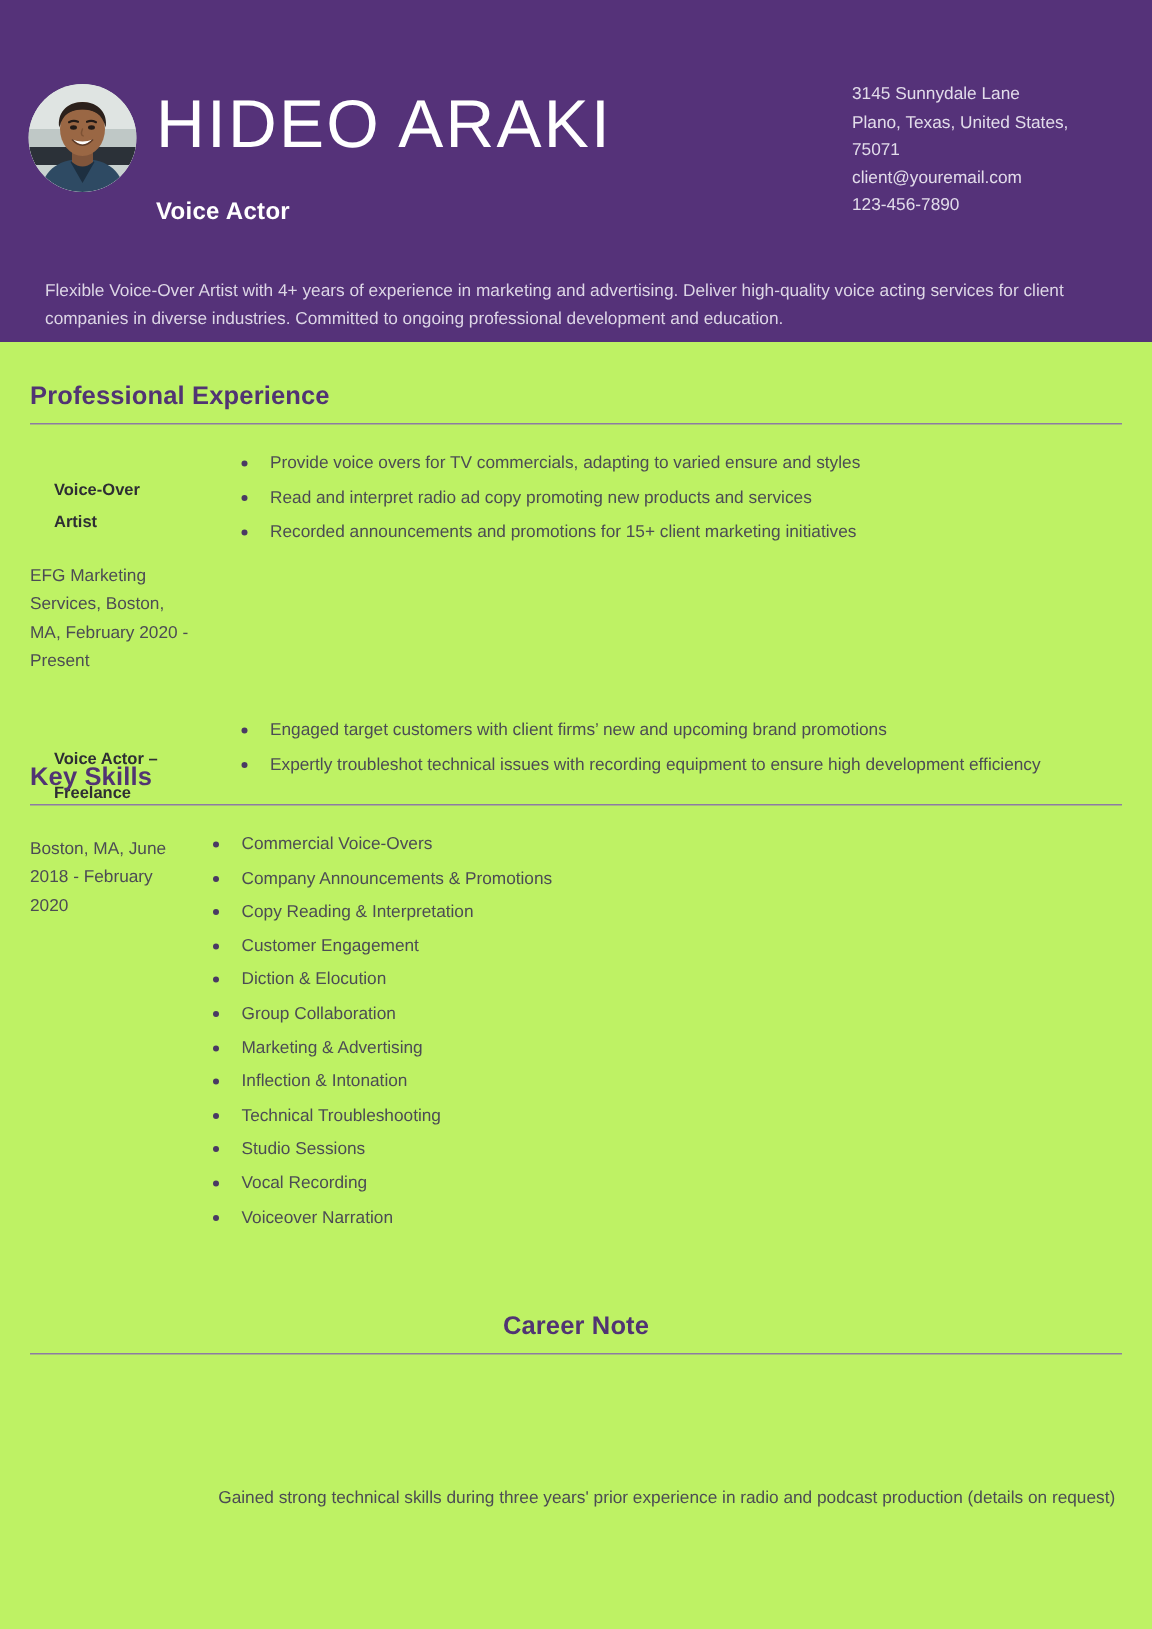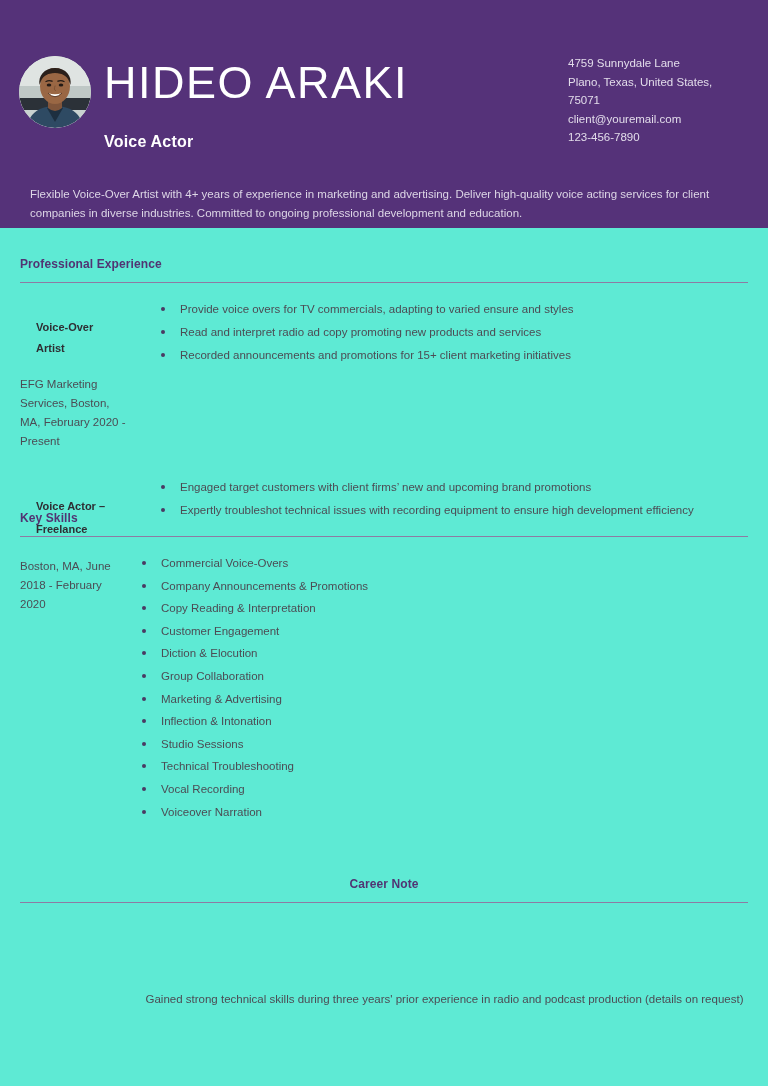--- a/index.html
+++ b/index.html
@@ -12,21 +12,21 @@
     background: #ffffff;
     font-family: "Liberation Sans", sans-serif;
     color: #3f3f46;
     overflow: hidden;
   }
 
   .page {
     position: relative;
     width: 768px;
     height: 1086px;
-    background: #5eead4;
+    background: #bef264;
   }
 
   
   .header {
     position: relative;
     width: 768px;
     height: 228px;
     background: #553279;
     box-sizing: border-box;
   }
@@ -94,21 +94,21 @@
   }
 
   
   .section {
     position: absolute;
     left: 20px;
     width: 728px;
   }
 
   .section-title {
-    font-size: 12px;
+    font-size: 17px;
     line-height: 22px;
     font-weight: 700;
     color: #513473;
     margin: 0 0 7px 0;
     letter-spacing: 0.1px;
   }
 
   .divider {
     width: 728px;
     height: 1px;
@@ -253,21 +253,21 @@
         </g>
       </svg>
     </div>
 
     <div class="name-block">
       <h1 class="name">HIDEO ARAKI</h1>
       <p class="job-title">Voice Actor</p>
     </div>
 
     <div class="contact">
-      <div class="contact-line">4759 Sunnydale Lane</div>
+      <div class="contact-line">3145 Sunnydale Lane</div>
       <div class="contact-line">Plano, Texas, United States,</div>
       <div class="contact-line">75071</div>
       <div class="contact-line">client@youremail.com</div>
       <div class="contact-line">123-456-7890</div>
     </div>
 
     <div class="summary">Flexible Voice-Over Artist with 4+ years of experience in marketing and  advertising. Deliver high-quality voice acting services for client  companies in diverse industries. Committed to ongoing professional  development and education.</div>
   </div>
 
   <div class="section" style="top:253px;">
@@ -314,22 +314,22 @@
 
     <ul class="skills">
       <li>Commercial Voice-Overs</li>
       <li>Company Announcements &amp; Promotions</li>
       <li>Copy Reading &amp; Interpretation</li>
       <li>Customer Engagement</li>
       <li>Diction &amp; Elocution</li>
       <li>Group Collaboration</li>
       <li>Marketing &amp; Advertising</li>
       <li>Inflection &amp; Intonation</li>
+      <li>Technical Troubleshooting</li>
       <li>Studio Sessions</li>
-      <li>Technical Troubleshooting</li>
       <li>Vocal Recording</li>
       <li>Voiceover Narration</li>
     </ul>
   </div>
 
   <div class="section" style="top:873px;text-align:center;">
     <h2 class="section-title">Career Note</h2>
     <div class="divider"></div>
 
     <div style="height:42px;"></div>

